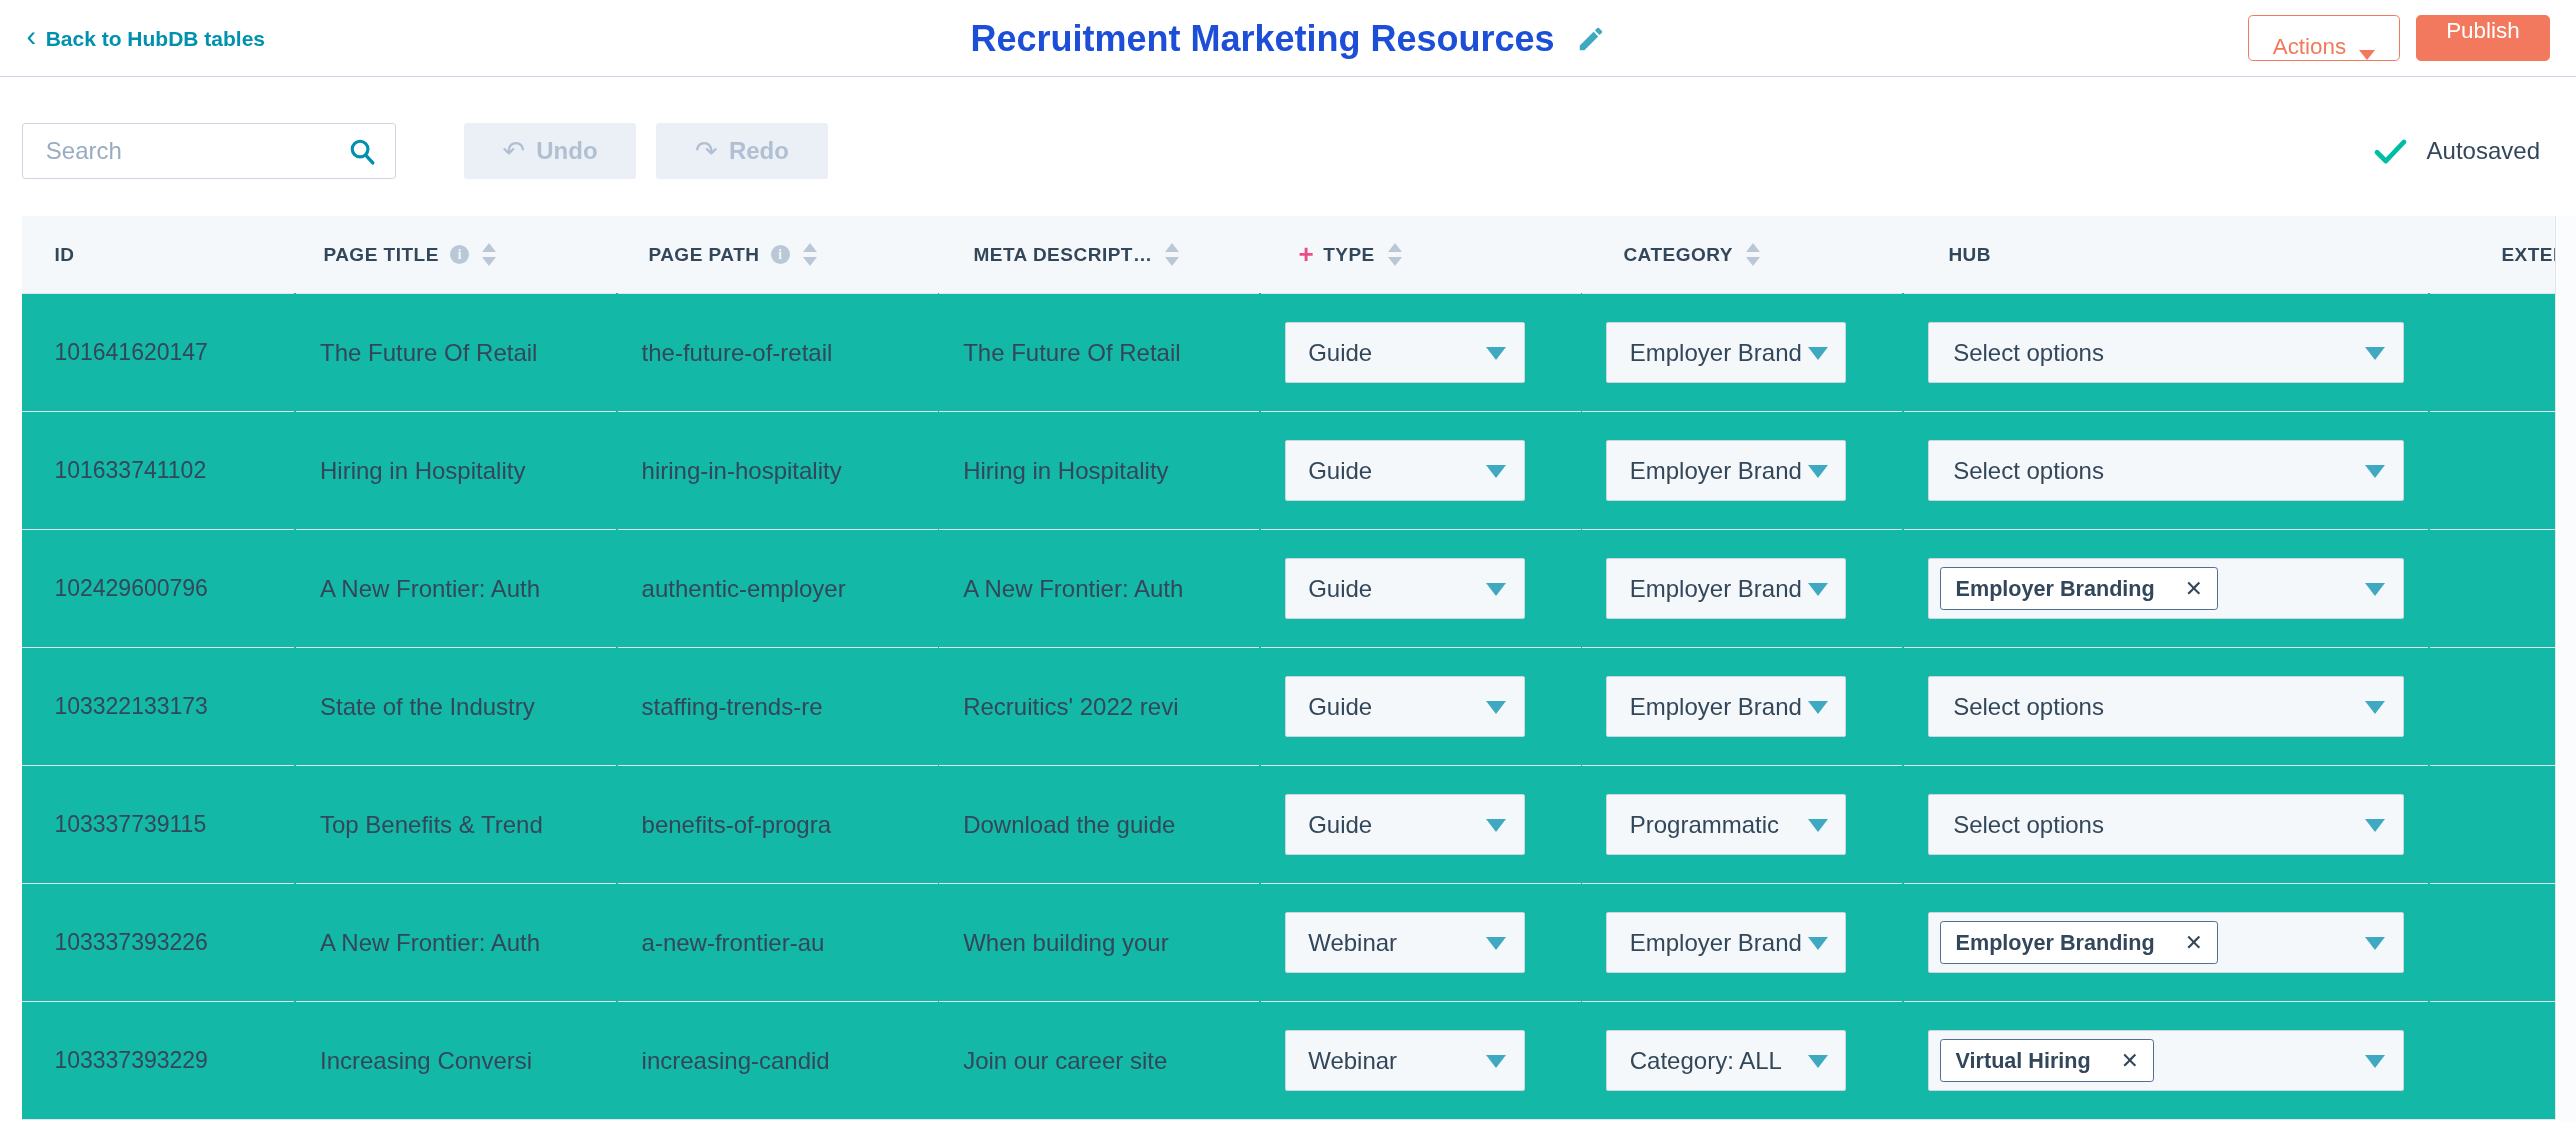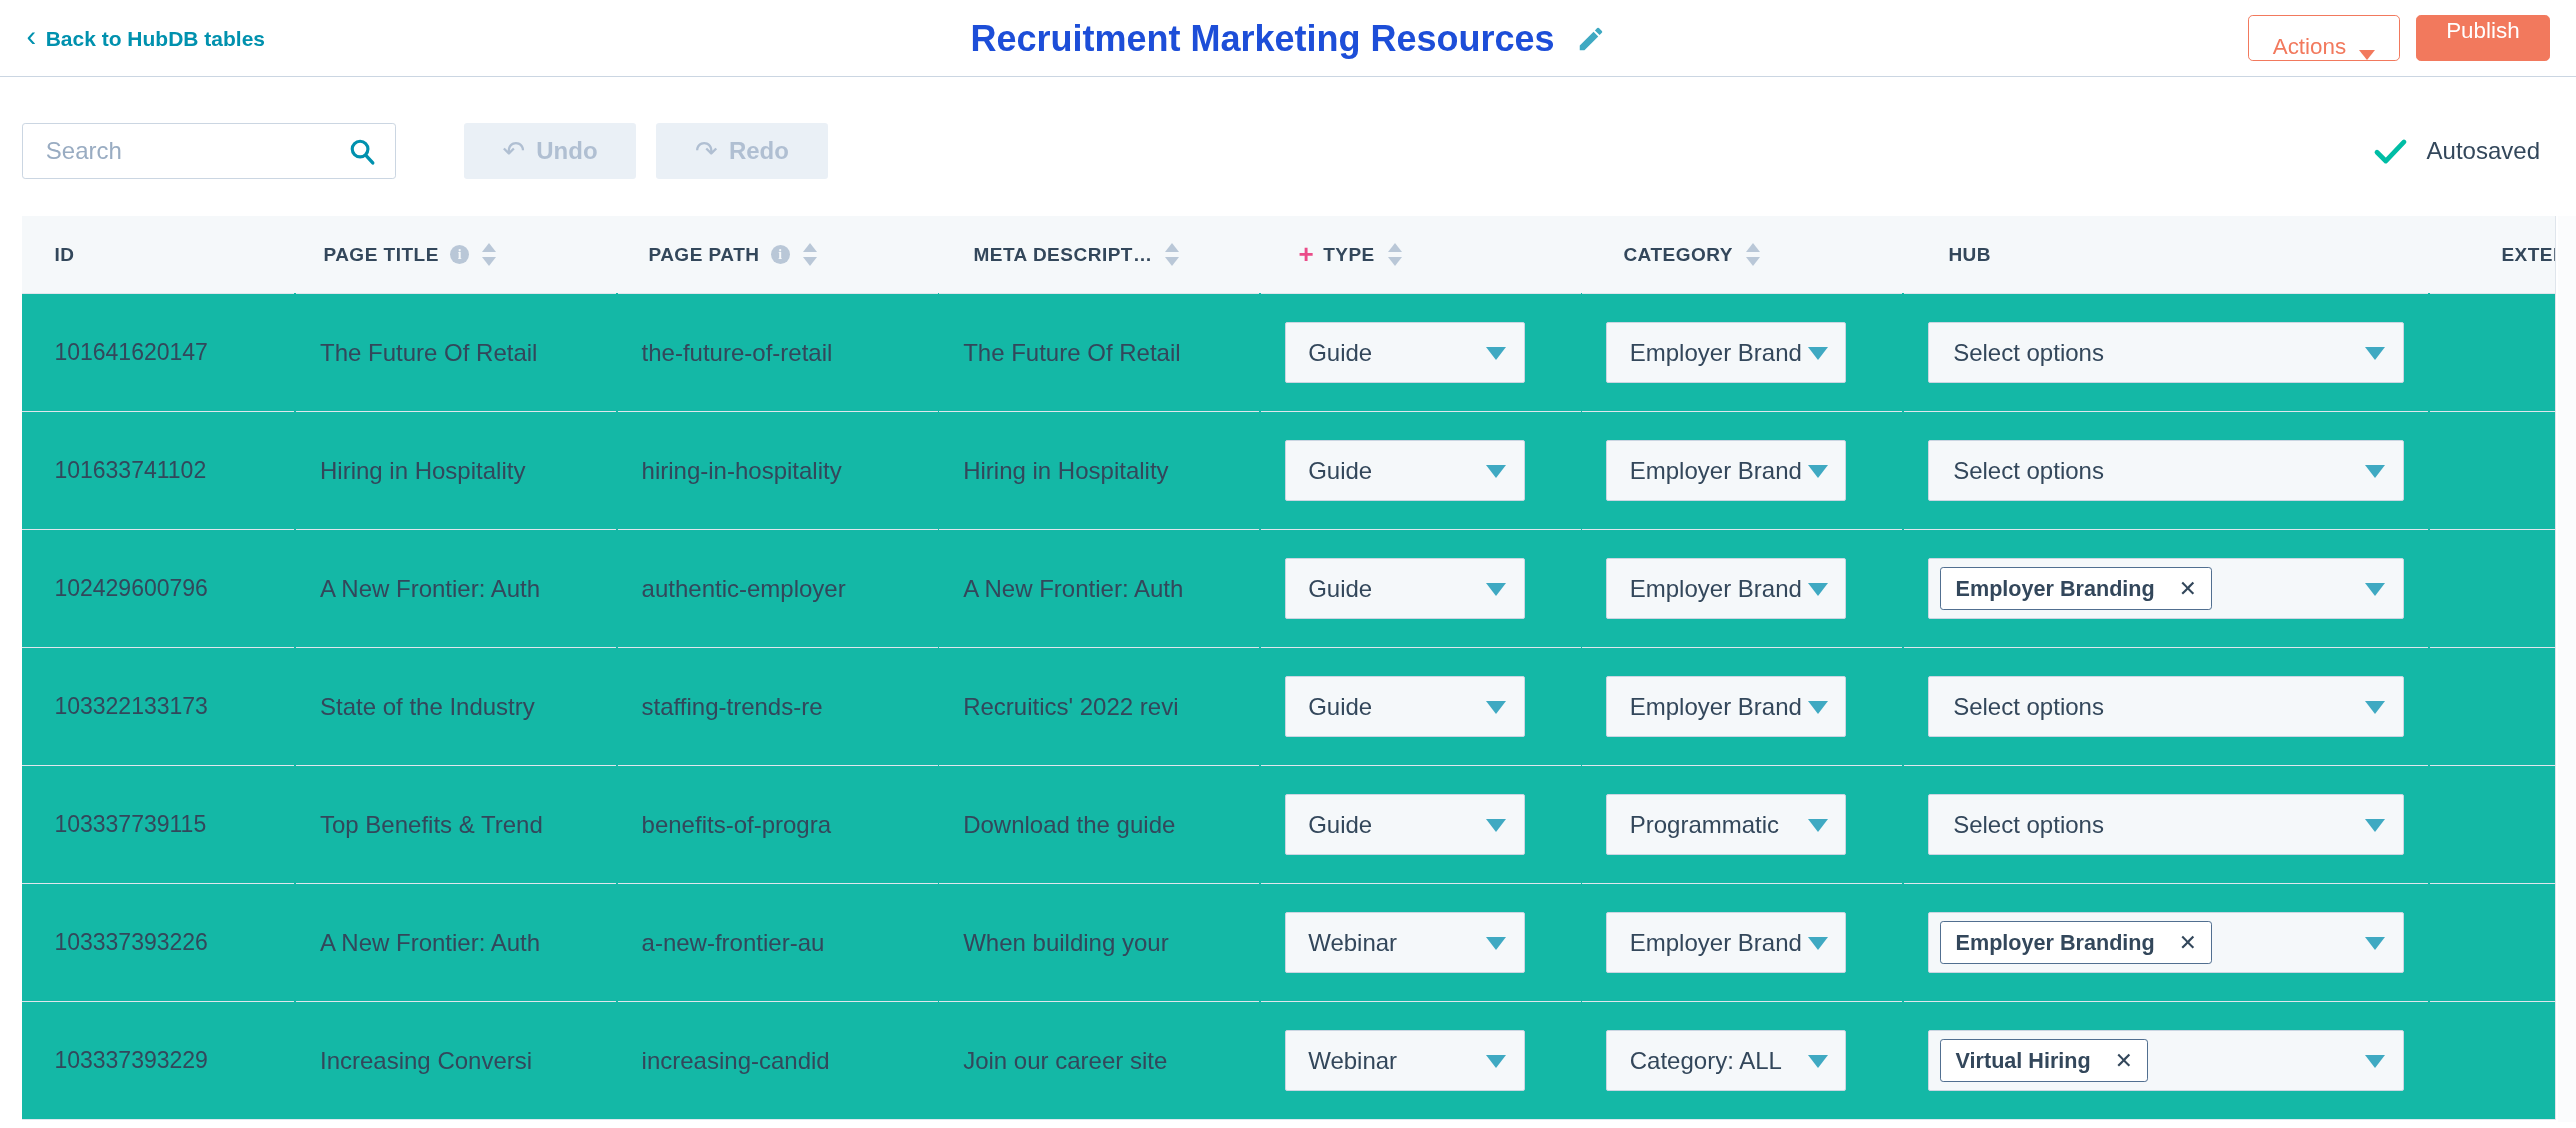--- a/index.html
+++ b/index.html
@@ -80,21 +80,21 @@
     border-radius: 2px; display: inline-flex; align-items: center; overflow: hidden;
     white-space: nowrap; cursor: pointer; font-family: inherit; flex: none; }
   .dd-sm { width: 240px; padding: 0 38px 0 22.4px; }
   .dd-wide { width: 476px; padding: 0 48px 0 11.2px; }
   .dd-text { font-size: 24px; color: #33475b; }
   .caret-teal { position: absolute; right: 17.6px; top: 50%; margin-top: -5.6px; width: 0; height: 0;
     border-left: 10.4px solid transparent; border-right: 10.4px solid transparent;
     border-top: 13.6px solid #3fa9c2; }
   .dd-wide .dd-text { padding-left: 13px; }
   .chip { display: inline-flex; align-items: center; height: 43px; padding: 0 14.4px;
-    background: #fff; border: 1.6px solid #516f90; border-radius: 3.2px; gap: 24px; }
+    background: #fff; border: 1.6px solid #516f90; border-radius: 3.2px; gap: 30px; }
   .chip-label { font-size: 21.6px; font-weight: 700; color: #33475b; }
   .chip-x { font-size: 21.6px; color: #33475b; cursor: pointer; line-height: 1; }
 </style>
 </head>
 <body>
 
 <div class="topbar">
   <a class="back-link">
     <span class="back-chevron">‹</span>
     <span>Back to HubDB tables</span>

